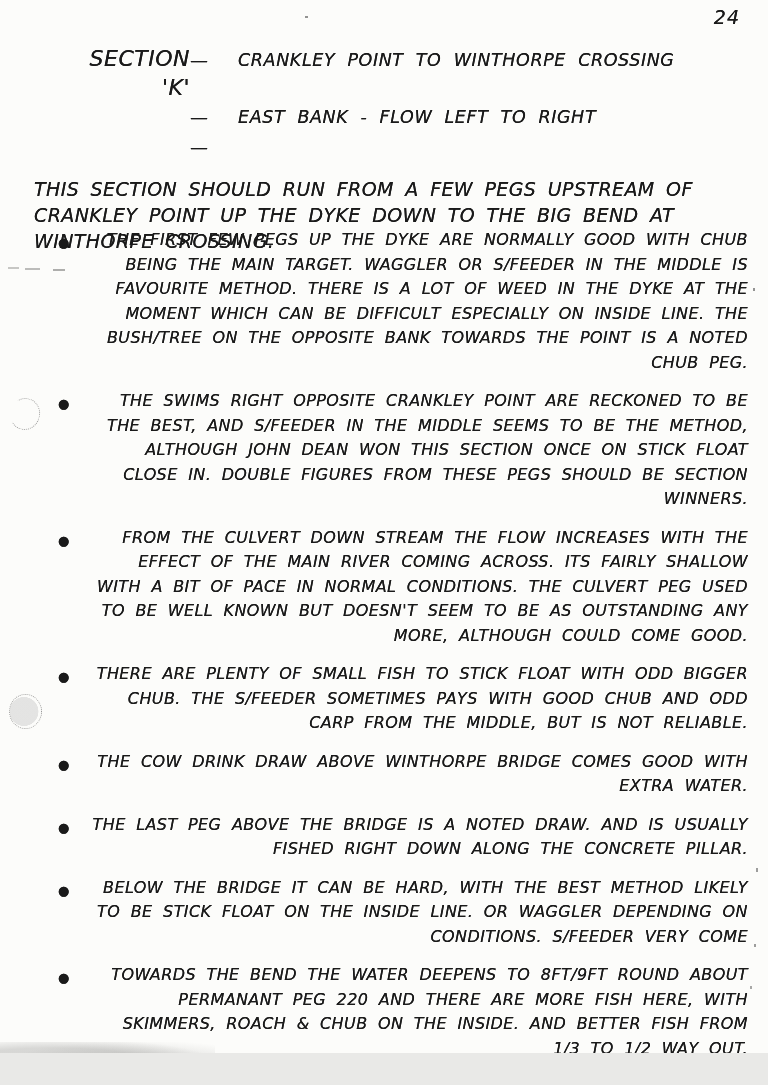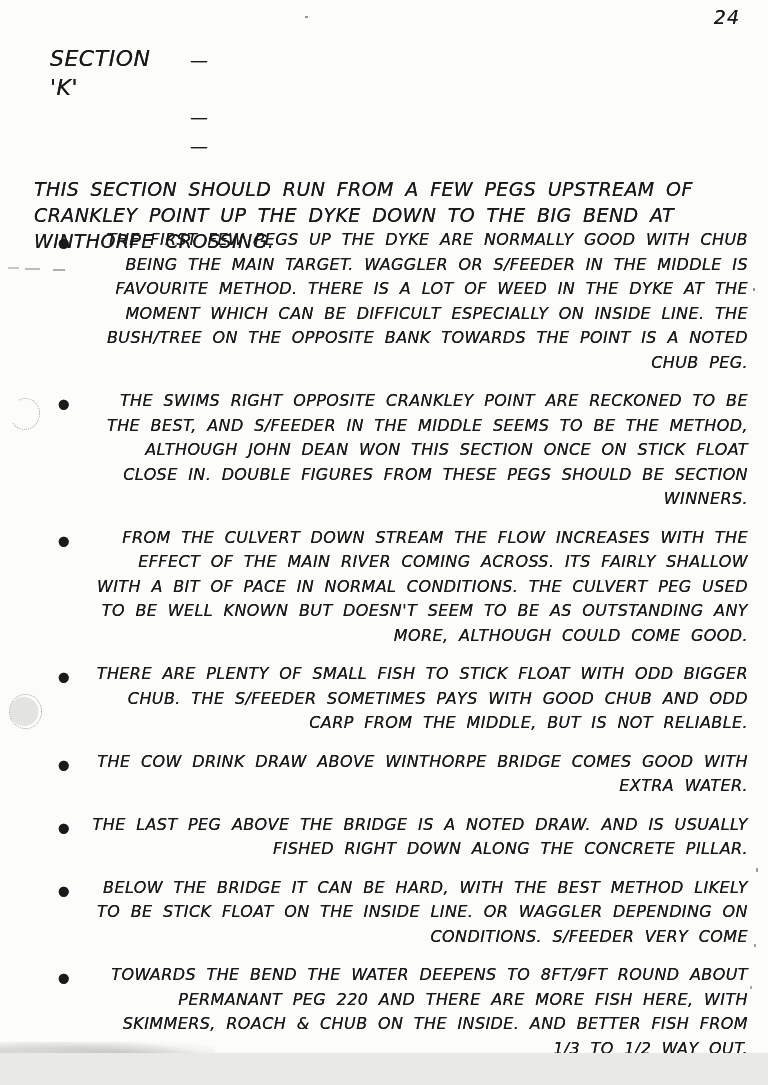--- a/index.html
+++ b/index.html
@@ -17,21 +17,21 @@
   }
 
   
   .page-number {
     position:absolute; top:6px; right:28px;
     font-size:19px; letter-spacing:1px;
   }
 
   .hdr { position:absolute; top:44px; left:50px; }
   .hdr-row { display:flex; align-items:baseline; line-height:29px; font-size:17.5px; letter-spacing:.6px; word-spacing:6px; }
-  .hdr-label { width:140px; flex:none; font-size:22px; letter-spacing:.5px; }
+  .hdr-label { width:140px; flex:none; font-size:22px; letter-spacing:.5px;text-align:right; }
   .hdr-dash  { width:48px;  flex:none; font-size:18px; font-style:normal; }
 
   .intro {
     position:absolute; top:157px; left:34px; width:716px;
     font-size:19px; line-height:26px;
     letter-spacing:.4px; word-spacing:5px;
   }
 
   .bullets {
     position:absolute; top:228px; left:58px; width:690px;
@@ -80,24 +80,26 @@
 <body>
 
 <div class="page">
 
   <div class="page-number">24</div>
 
   <div class="hdr">
     <div class="hdr-row">
       <span class="hdr-label">SECTION 'K'</span>
       <span class="hdr-dash">—</span>
+      <span class="hdr-text">CRANKLEY POINT TO WINTHORPE CROSSING</span>
     </div>
     <div class="hdr-row">
       <span class="hdr-label"></span>
       <span class="hdr-dash">—</span>
+      <span class="hdr-text">EAST BANK - FLOW LEFT TO RIGHT</span>
     </div>
     <div class="hdr-row">
       <span class="hdr-label"></span>
       <span class="hdr-dash">—</span>
     </div>
   </div>
 
   <p class="intro">THIS SECTION SHOULD RUN FROM A FEW PEGS UPSTREAM OF CRANKLEY POINT UP THE DYKE DOWN TO THE BIG BEND AT WINTHORPE CROSSING.</p>
 
   <ul class="bullets">

